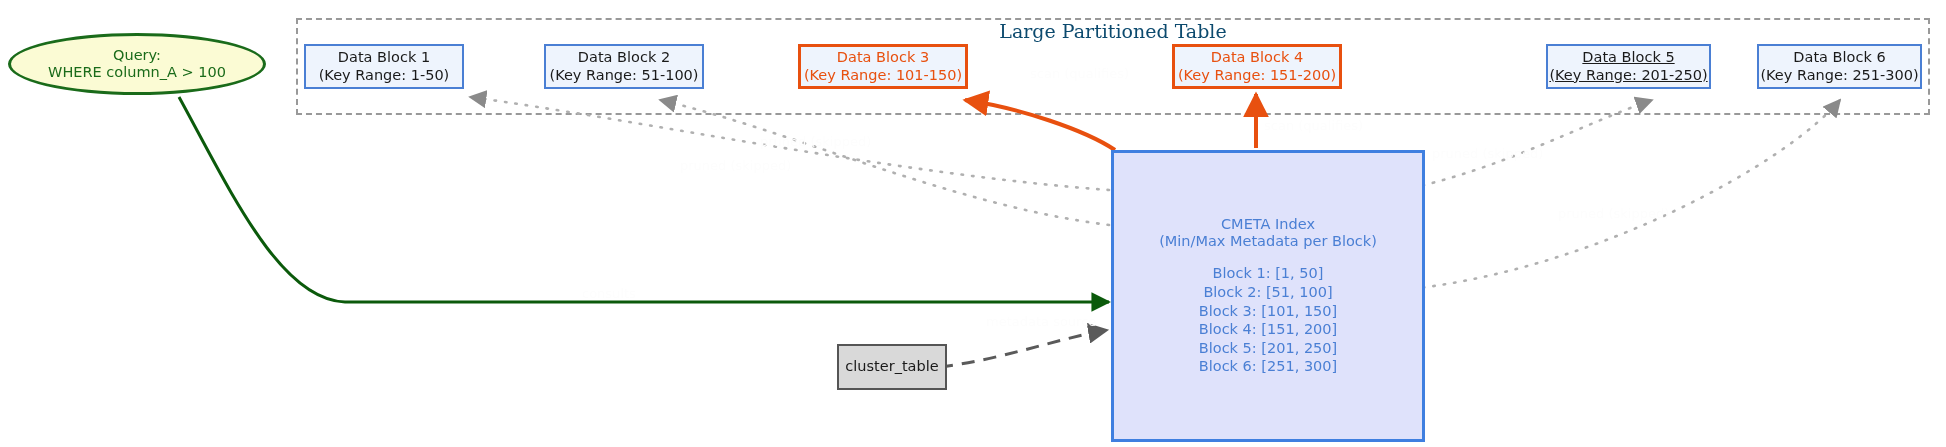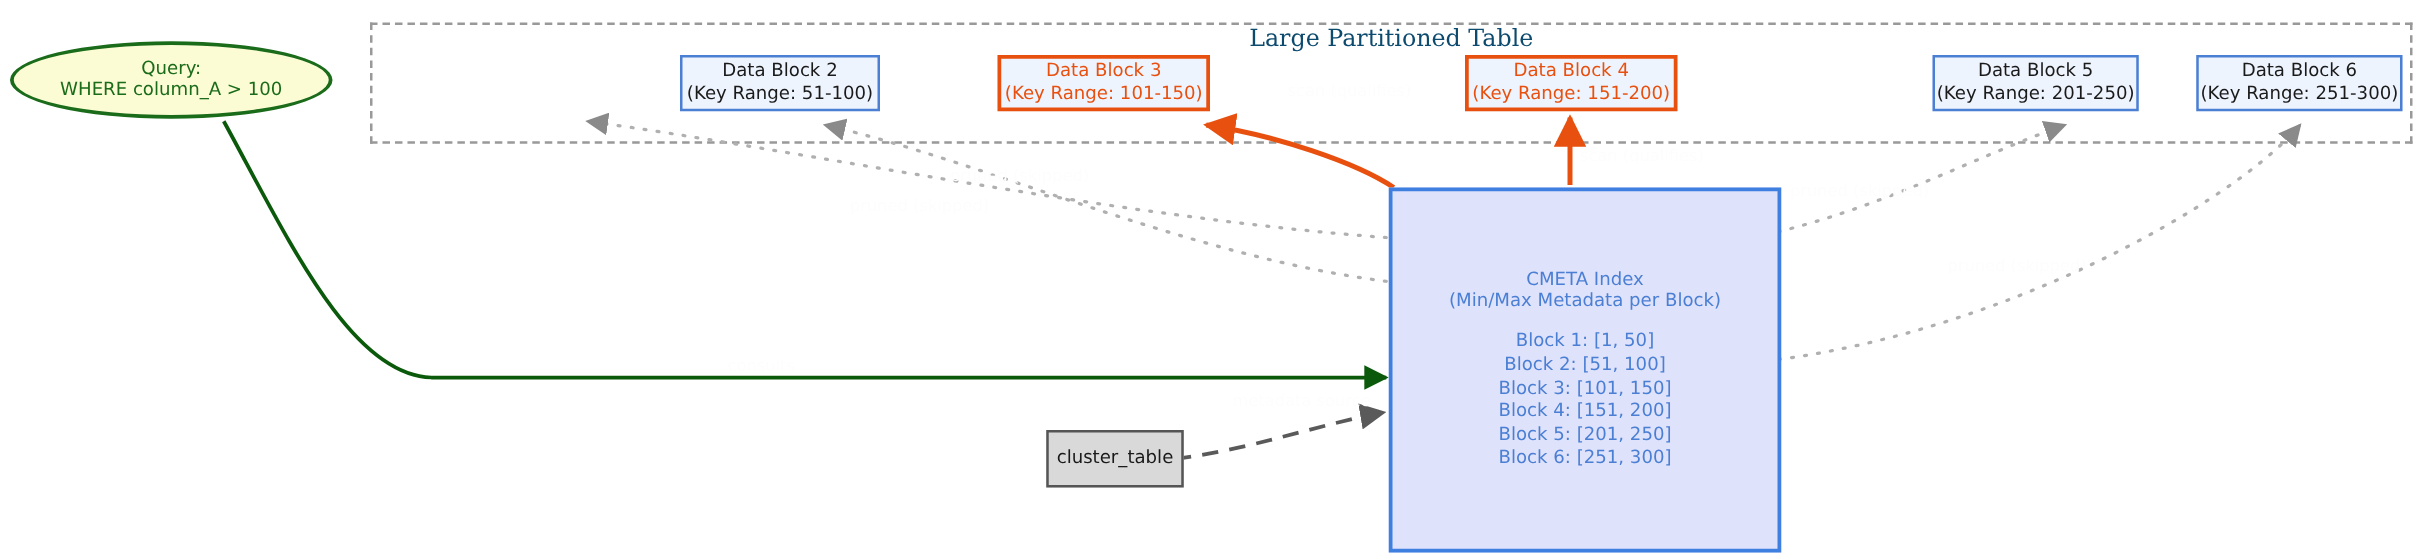--- a/index.html
+++ b/index.html
@@ -158,37 +158,41 @@
   <div class="edge-label" style="left:1030px; top:66px;">scan (qualifies)</div>
   <div class="edge-label" style="left:1264px; top:118px;">scan (qualifies)</div>
   <div class="edge-label" style="left:986px; top:314px;">metadata source</div>
   <div class="edge-label" style="left:560px; top:286px;margin-left:22px;">consults</div>
 
   <div class="node" id="node-query">
     <div>Query:</div>
     <div>WHERE column_A &gt; 100</div>
   </div>
 
+  <div class="node data-block" id="node-data-block-1" style="left:304px; top:44px; width:160px;">
+    <div>Data Block 1</div>
+    <div>(Key Range: 1-50)</div>
+  </div>
 
   <div class="node data-block" id="node-data-block-2" style="left:498px; top:44px; width:160px;margin-left:46px;">
     <div>Data Block 2</div>
     <div>(Key Range: 51-100)</div>
   </div>
 
   <div class="node data-block scanned" id="node-data-block-3" style="left:798px; top:44px; width:170px;">
     <div>Data Block 3</div>
     <div>(Key Range: 101-150)</div>
   </div>
 
   <div class="node data-block scanned" id="node-data-block-4" style="left:1172px; top:44px; width:170px;">
     <div>Data Block 4</div>
     <div>(Key Range: 151-200)</div>
   </div>
 
-  <div class="node data-block" id="node-data-block-5" style="left:1546px; top:44px; width:165px;">
+  <div class="node data-block" id="node-data-block-5" style="left:1546px; top:44px; width:165px;text-decoration:underline;">
     <div>Data Block 5</div>
     <div>(Key Range: 201-250)</div>
   </div>
 
   <div class="node data-block" id="node-data-block-6" style="left:1757px; top:44px; width:165px;">
     <div>Data Block 6</div>
     <div>(Key Range: 251-300)</div>
   </div>
 
   <div class="node" id="node-cmeta-index">

